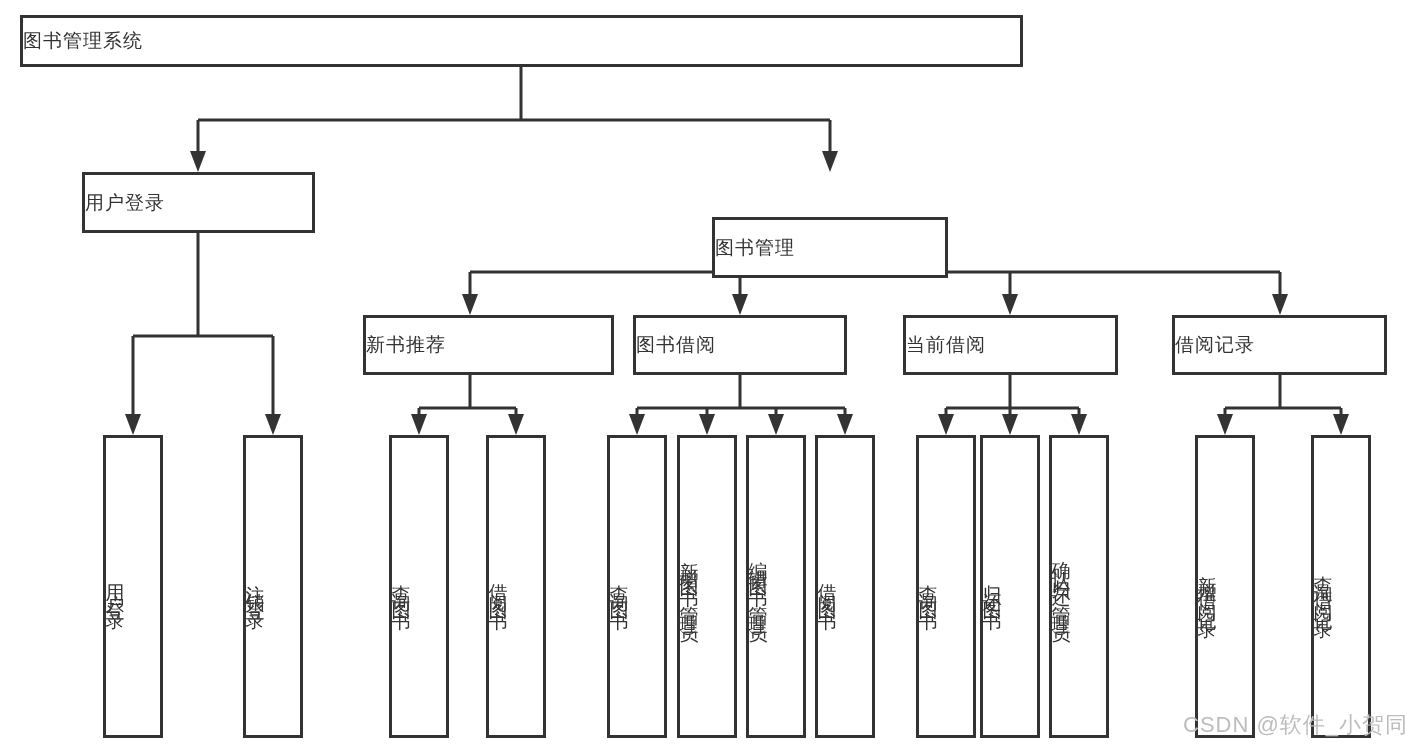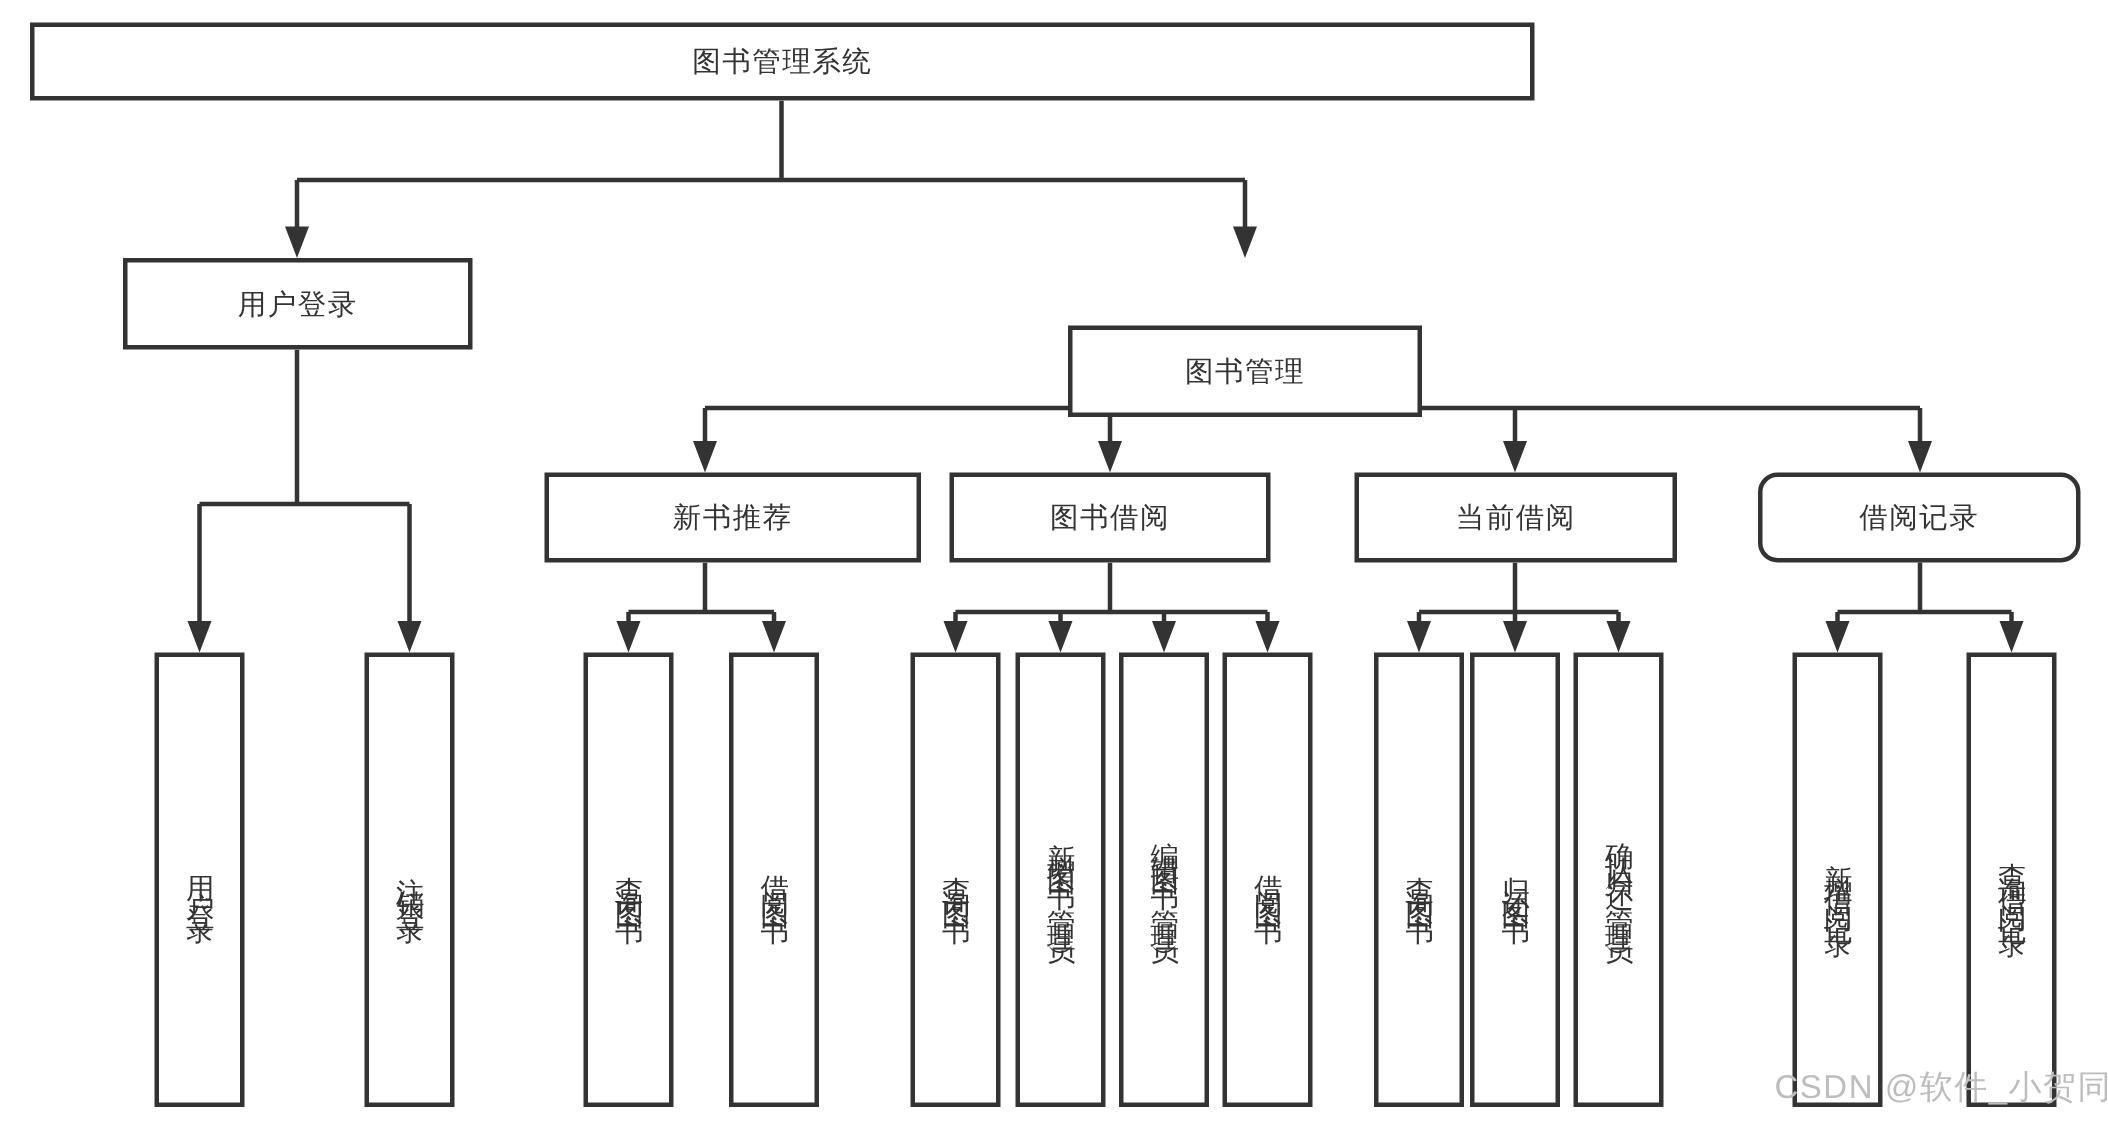--- a/index.html
+++ b/index.html
@@ -21,21 +21,20 @@
     top: 0;
     pointer-events: none;
   }
   .node {
     position: absolute;
     box-sizing: border-box;
     border: 3px solid #333333;
     background: #ffffff;
     display: flex;
     align-items: center;
-    justify-content: center;
     color: #333333;
   }
   .hnode {
     font-size: 19px;
     letter-spacing: 1px;
   }
   .vnode {
     width: 60px;
     height: 303px;
     top: 435px;
@@ -108,21 +107,21 @@
 
   <div class="node hnode" style="left:363px; top:315px; width:251px; height:60px;">
     <span>新书推荐</span>
   </div>
   <div class="node hnode" style="left:903px; top:315px; width:215px; height:60px;">
     <span>当前借阅</span>
   </div>
   <div class="node hnode" style="left:633px; top:315px; width:214px; height:60px;">
     <span>图书借阅</span>
   </div>
-  <div class="node hnode" style="left:1172px; top:315px; width:215px; height:60px;border-radius:13px;">
+  <div class="node hnode" style="left:1172px; top:315px; width:215px; height:60px;">
     <span>借阅记录</span>
   </div>
 
   <div class="node vnode" style="left:103px;">
     <span class="vtext">用户登录</span>
   </div>
   <div class="node vnode" style="left:243px;">
     <span class="vtext">注销登录</span>
   </div>
 

